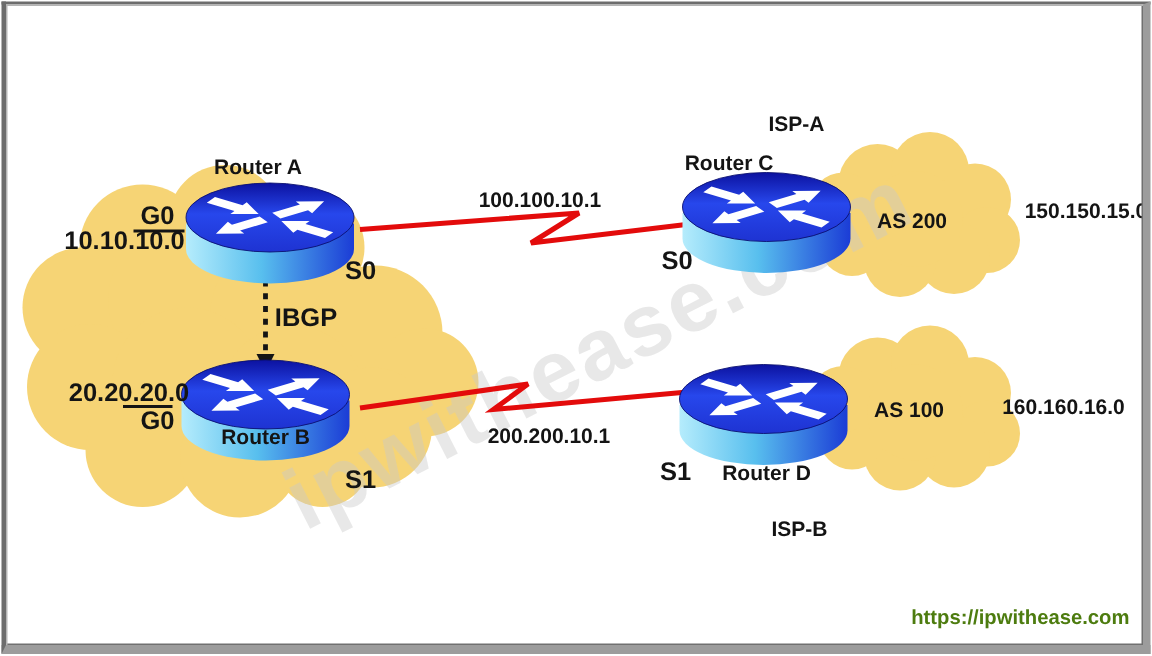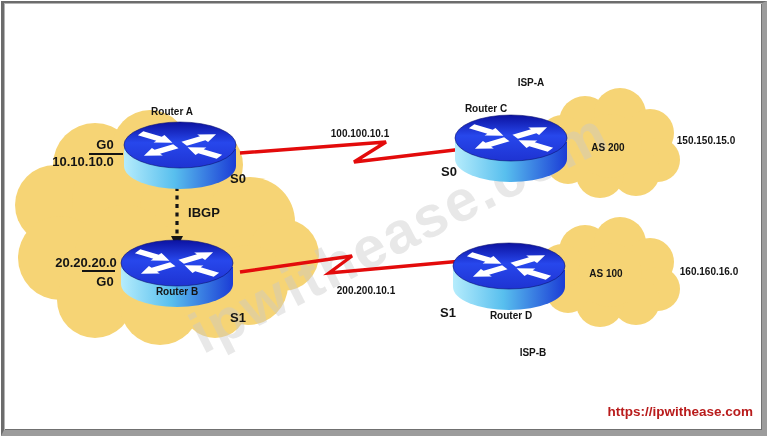--- a/index.html
+++ b/index.html
@@ -8,29 +8,29 @@
     font-family:"Liberation Sans",sans-serif;
   }
   .layer{position:absolute;left:0;top:0;width:768px;height:437px;}
   .frame{
     position:absolute;inset:1px;box-sizing:border-box;pointer-events:none;
     border-top:2px solid #6c6c6c;border-left:3px solid #6c6c6c;
     border-right:5px solid #9c9c9c;border-bottom:6px solid #9c9c9c;
     box-shadow:inset 1px 1px 0 #b4b4b4, inset -1px -1px 0 #707070;
   }
   .lbl{
-    position:absolute;font-weight:bold;font-size:10px;color:#141414;
+    position:absolute;font-weight:bold;font-size:14px;color:#141414;
     white-space:nowrap;transform:translate(-50%,-50%);letter-spacing:0;
   }
-  .lbl.sm{font-size:13px;}
+  .lbl.sm{font-size:17px;}
   .lbl.tl{transform:none;margin-top:35px;}
   .uline{position:absolute;height:2px;background:#141414;}
   .url{
     position:absolute;right:15px;top:404px;font-weight:bold;font-size:13.5px;
-    color:#b91c1c;text-decoration:none;white-space:nowrap;
+    color:#4d7c0f;text-decoration:none;white-space:nowrap;
   }
 </style>
 </head>
 <body>
 
 <div class="stage">
 
   <svg class="layer" width="768" height="437" viewBox="0 0 768 437">
     <defs>
       <linearGradient id="gTop" x1="0" y1="0" x2="0" y2="1">
@@ -148,21 +148,21 @@
     <div class="lbl sm tl" style="left:230px;top:275px">S1</div>
 
     <div class="lbl" style="left:360px;top:133px">100.100.10.1</div>
 
     <div class="lbl" style="left:366px;top:290px">200.200.10.1</div>
 
     <div class="lbl" style="left:531px;top:82px">ISP-A</div>
     <div class="lbl" style="left:486px;top:108px">Router C</div>
     <div class="lbl sm tl" style="left:441px;top:129px">S0</div>
     <div class="lbl" style="left:608px;top:147px">AS 200</div>
-    <div class="lbl" style="left:706px;top:140px">150.150.15.0</div>
+    <div class="lbl" style="left:724px;top:140px">150.150.15.0</div>
 
     <div class="lbl sm tl" style="left:440px;top:270px">S1</div>
     <div class="lbl" style="left:511px;top:315px">Router D</div>
     <div class="lbl" style="left:533px;top:352px">ISP-B</div>
     <div class="lbl" style="left:606px;top:273px">AS 100</div>
     <div class="lbl" style="left:709px;top:271px">160.160.16.0</div>
 
     <a class="url" href="#">https://ipwithease.com</a>
   </div>
 

